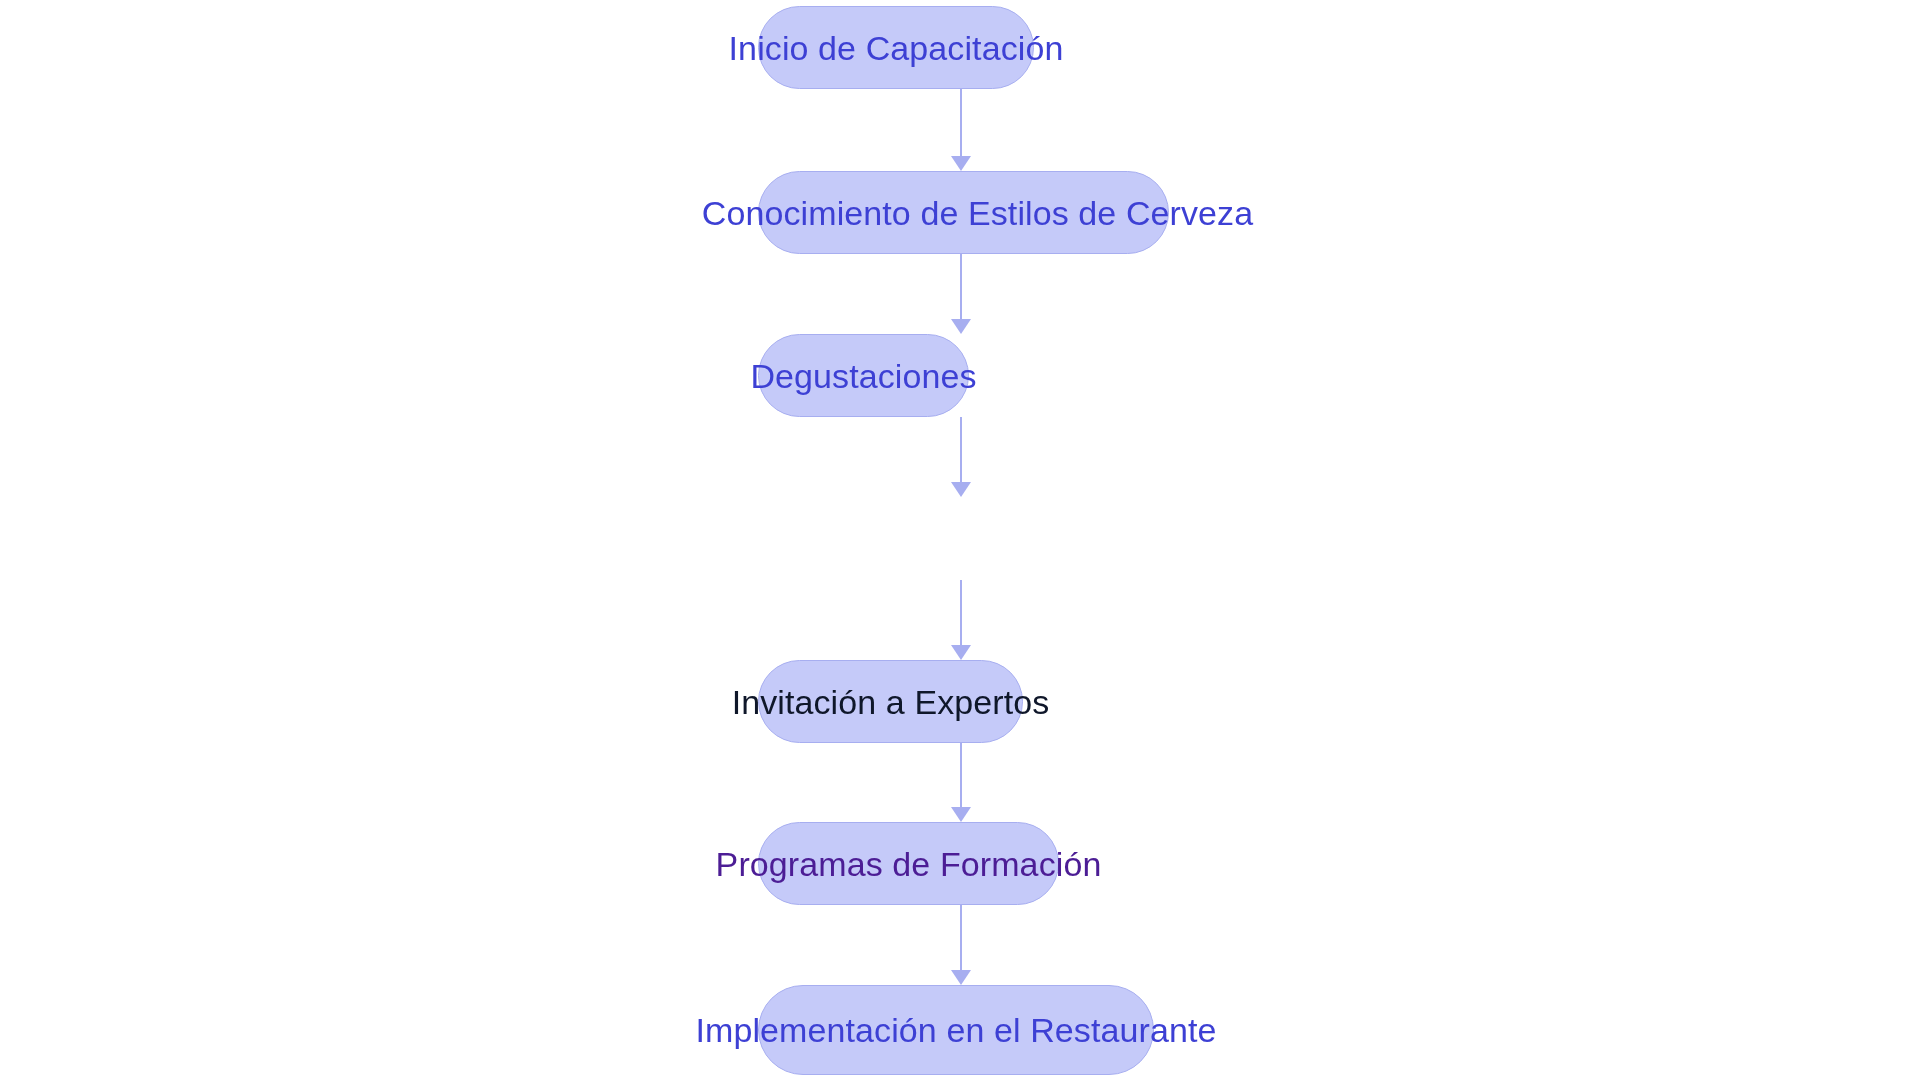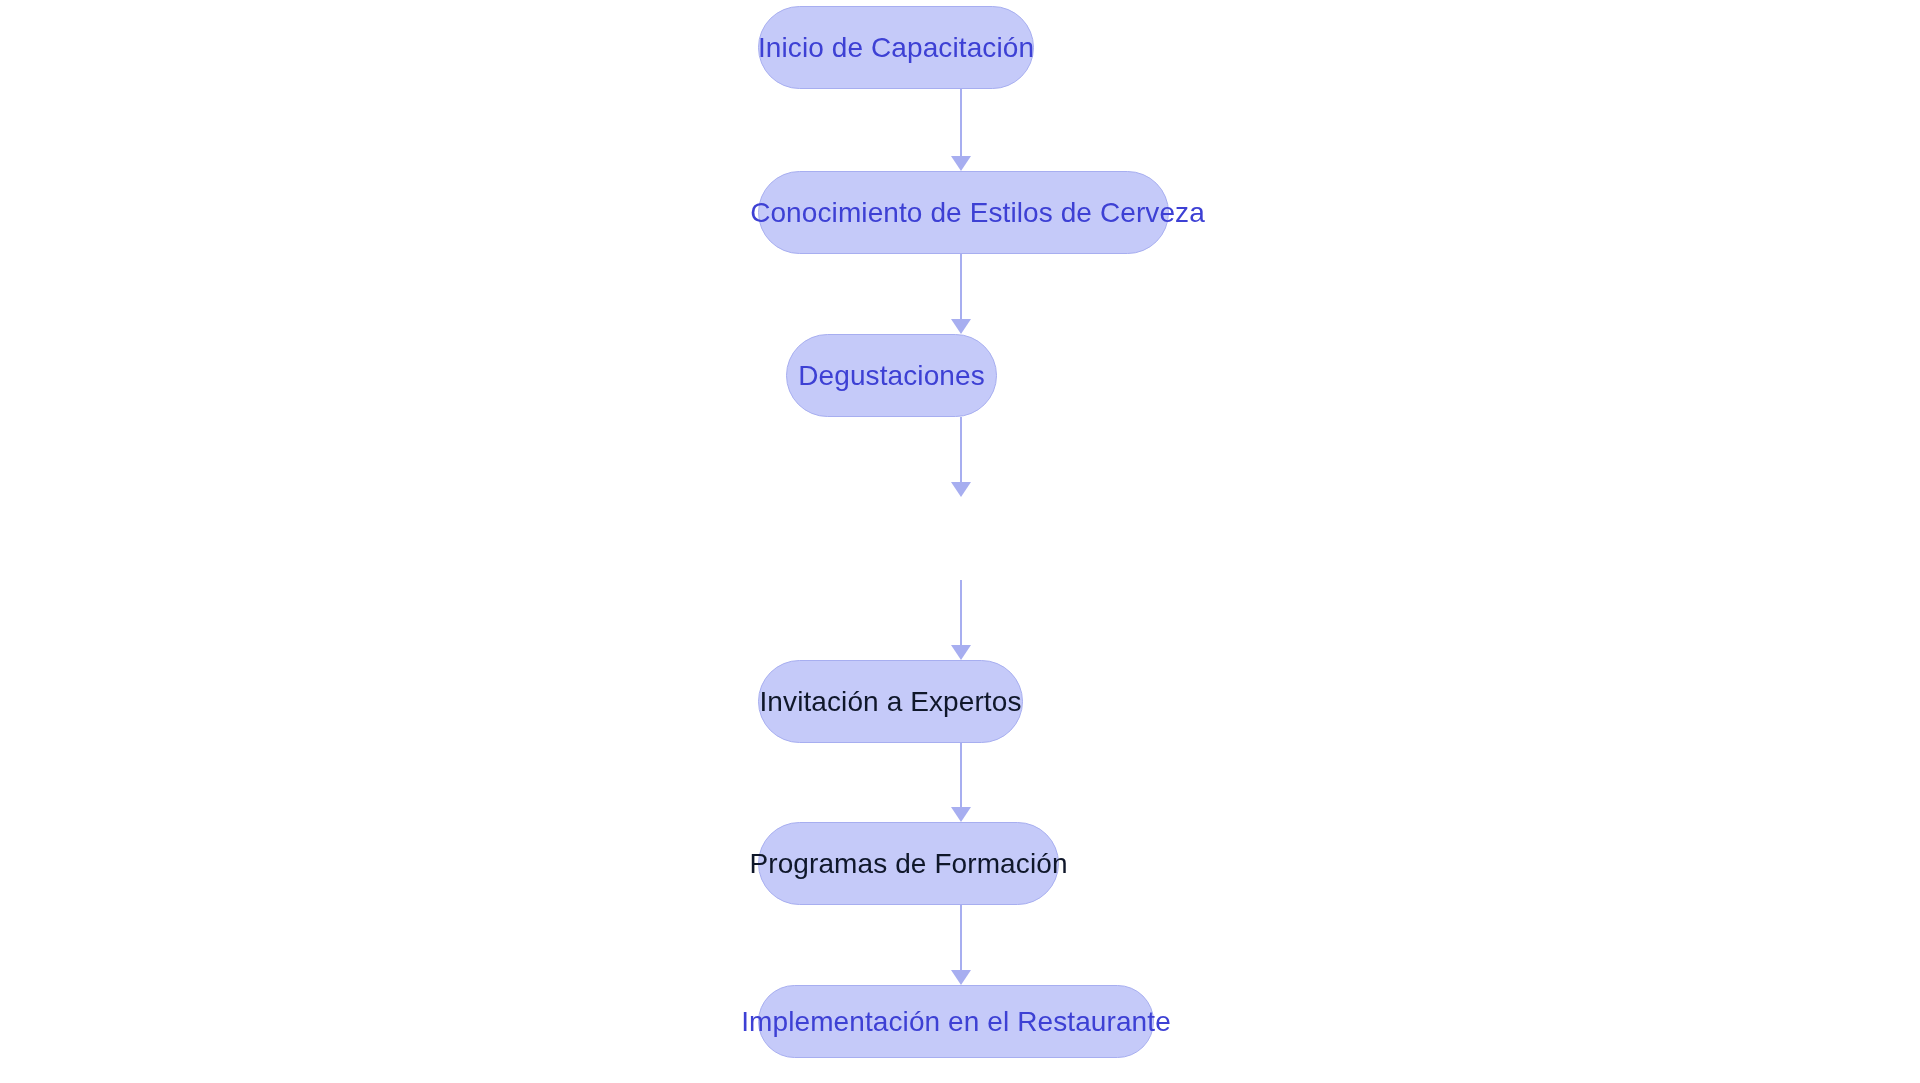--- a/index.html
+++ b/index.html
@@ -30,21 +30,21 @@
     justify-content: center;
     background: #c5caf9;
     border: 1.4px solid #a7aef0;
     border-radius: 999px;
     z-index: 2;
   }
 
   .flow-node-label {
     color: #3d40d4;
     font-family: "Liberation Sans", sans-serif;
-    font-size: 28px;
+    font-size: 34px;
     font-weight: 400;
     letter-spacing: 0.1px;
     white-space: nowrap;
     line-height: 1;
   }
 
   .flow-edge {
     position: absolute;
     z-index: 1;
   }
@@ -95,25 +95,25 @@
     <div class="flow-edge" style="left: 951px; top: 905px; width: 20px; height: 80px;">
       <div class="flow-edge-line" style="left: 50%; margin-left: -1.1px; height: 67px; background: rgb(167, 174, 240);"></div>
       <div class="flow-edge-head" style="top: 65px; border-top-color: rgb(167, 174, 240);"></div>
     </div>
     <div class="flow-node" style="left: 758px; top: 6px; width: 276px; height: 83px; background: rgb(197, 202, 249); border-color: rgb(167, 174, 240);">
       <span class="flow-node-label" style="color: rgb(61, 64, 212);">Inicio de Capacitación</span>
     </div>
     <div class="flow-node" style="left: 758px; top: 171px; width: 411px; height: 83px; background: rgb(197, 202, 249); border-color: rgb(167, 174, 240);">
       <span class="flow-node-label" style="color: rgb(61, 64, 212); margin-left: 28px;">Conocimiento de Estilos de Cerveza</span>
     </div>
-    <div class="flow-node" style="left: 786px; top: 334px; width: 211px; height: 83px; background: rgb(197, 202, 249); border-color: rgb(167, 174, 240);">
+    <div class="flow-node" style="left: 758px; top: 334px; width: 211px; height: 83px; background: rgb(197, 202, 249); border-color: rgb(167, 174, 240);">
       <span class="flow-node-label" style="color: rgb(61, 64, 212);">Degustaciones</span>
     </div>
     <div class="flow-node" style="left: 758px; top: 660px; width: 265px; height: 83px; background: rgb(197, 202, 249); border-color: rgb(167, 174, 240);">
       <span class="flow-node-label" style="color: #0f172a; text-align: right;">Invitación a Expertos</span>
     </div>
     <div class="flow-node" style="left: 758px; top: 822px; width: 301px; height: 83px; background: rgb(197, 202, 249); border-color: rgb(167, 174, 240);">
-      <span class="flow-node-label" style="color: #0f172a;">Programas de Formación</span>
+      <span class="flow-node-label" style="color: #4c1d95;">Programas de Formación</span>
     </div>
-    <div class="flow-node" style="left: 758px; top: 985px; width: 396px; height: 73px; background: rgb(197, 202, 249); border-color: rgb(167, 174, 240); align-items: center;">
+    <div class="flow-node" style="left: 758px; top: 985px; width: 396px; height: 90px; background: rgb(197, 202, 249); border-color: rgb(167, 174, 240); align-items: center;">
       <span class="flow-node-label" style="color: rgb(61, 64, 212);">Implementación en el Restaurante</span>
     </div>
   </div>
 
 </body></html>

